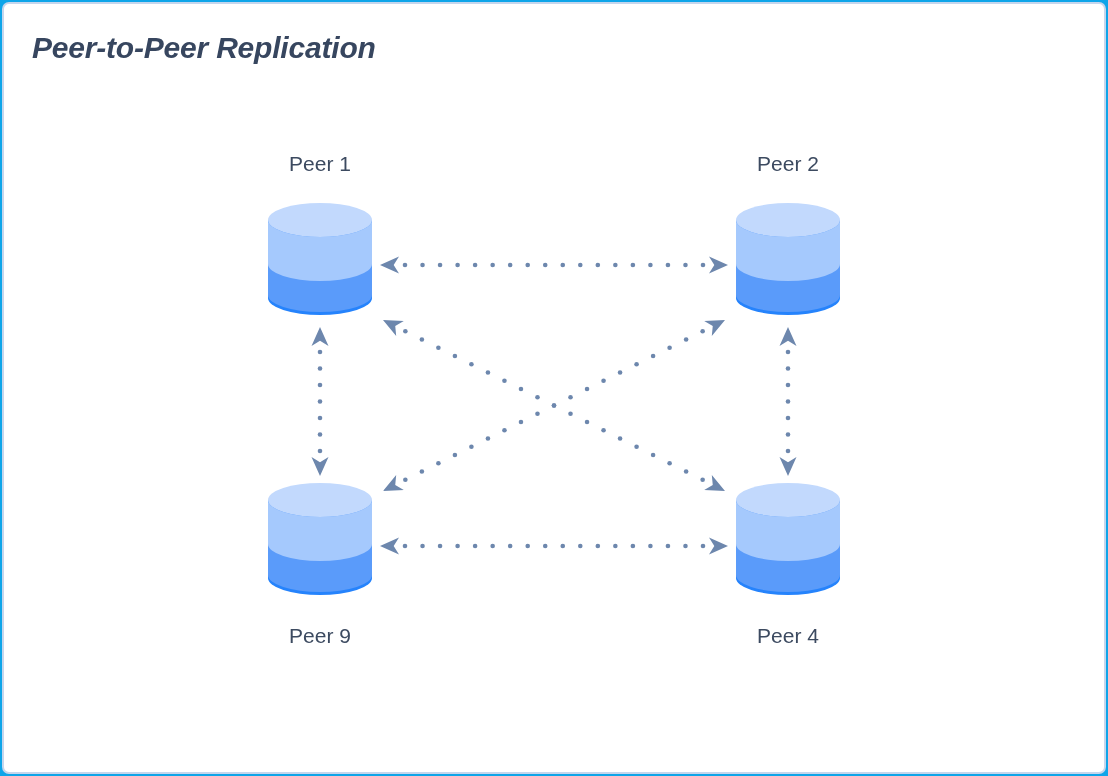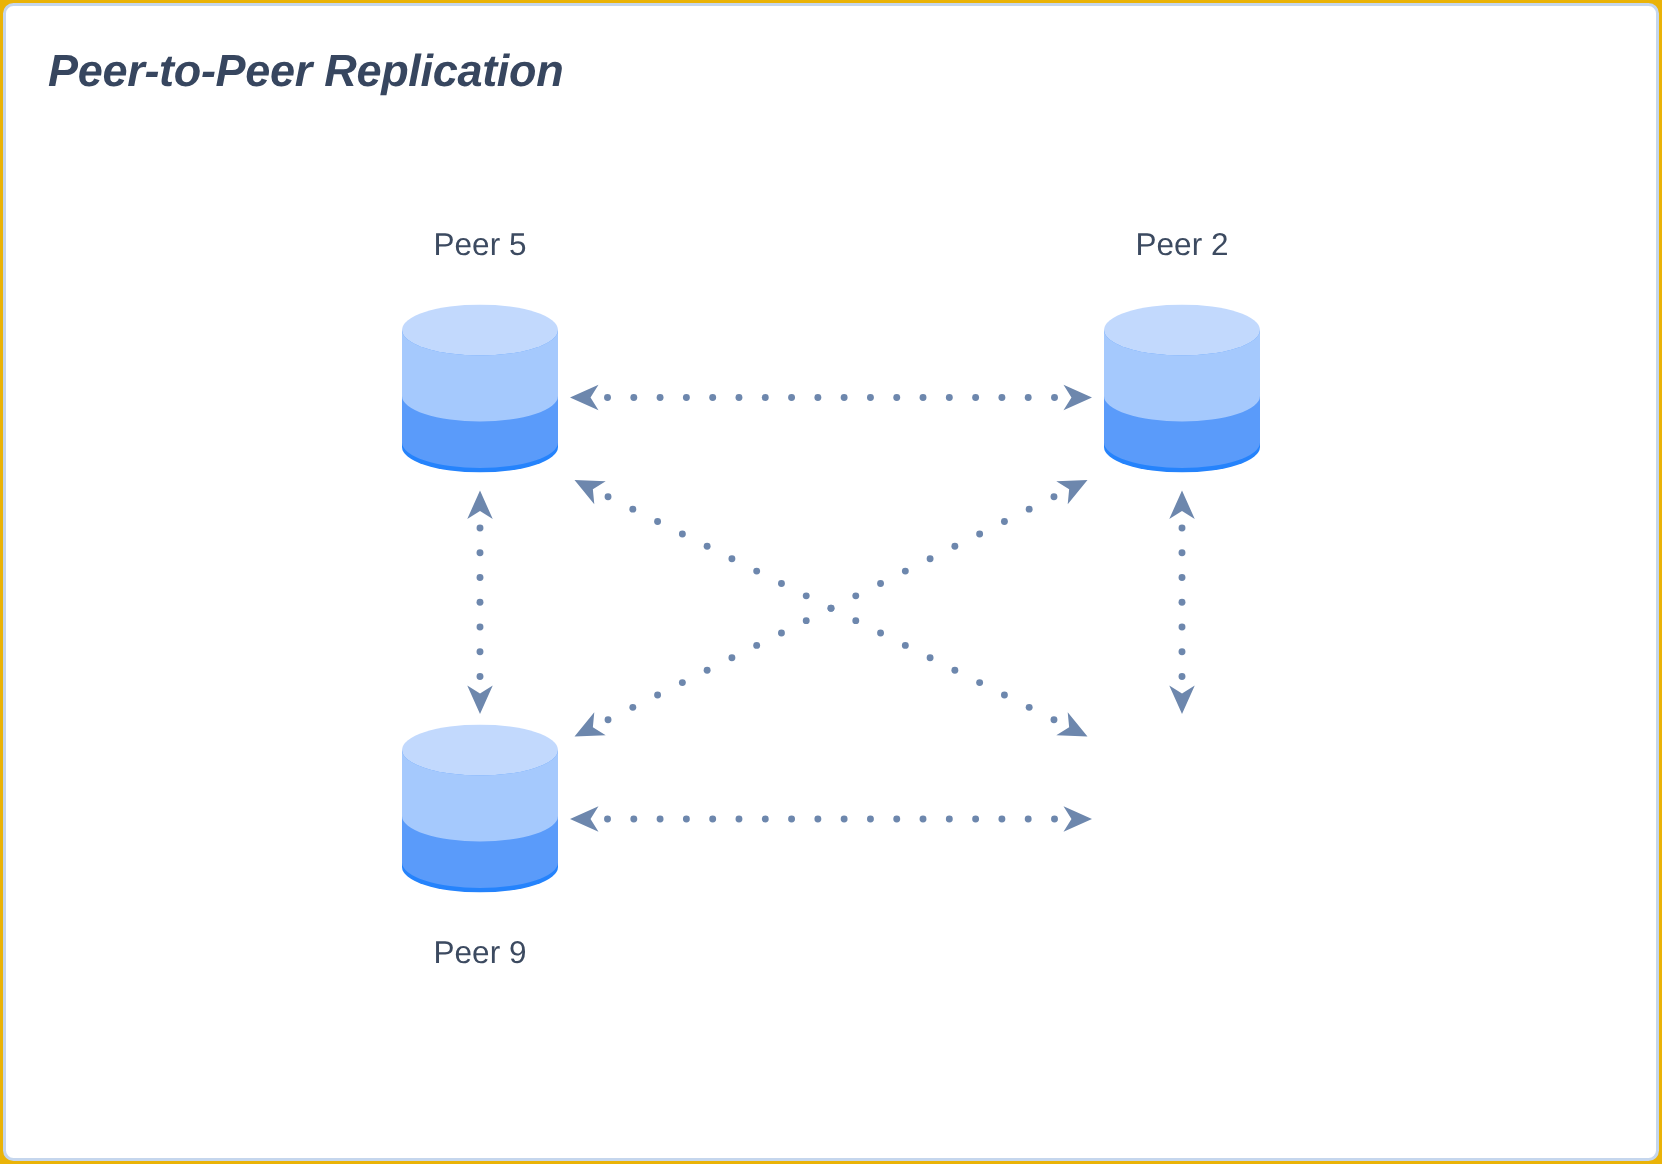--- a/index.html
+++ b/index.html
@@ -7,21 +7,21 @@
     padding: 0;
     background: #ffffff;
   }
   body {
     font-family: "Liberation Sans", sans-serif;
   }
   #canvas {
     position: relative;
     width: 1108px;
     height: 776px;
-    background: #eab308;
+    background: #0ea5e9;
     box-sizing: border-box;
     overflow: hidden;
     text-decoration: underline;
   }
   .page-frame {
     position: absolute;
     left: 2px;
     top: 2px;
     width: 1104px;
     height: 772px;
@@ -185,21 +185,21 @@
         <circle cx="487.94" cy="438.53" r="2.3" fill="#6d87ad"></circle>
         <circle cx="471.42" cy="446.79" r="2.3" fill="#6d87ad"></circle>
         <circle cx="454.91" cy="455.05" r="2.3" fill="#6d87ad"></circle>
         <circle cx="438.39" cy="463.30" r="2.3" fill="#6d87ad"></circle>
         <circle cx="421.88" cy="471.56" r="2.3" fill="#6d87ad"></circle>
         <circle cx="405.36" cy="479.82" r="2.3" fill="#6d87ad"></circle>
       </g>
     </svg>
 
   <div class="node" id="node-peer1" style="left: 268px; top: 153px;">
-      <div class="node-label">Peer 5</div>
+      <div class="node-label">Peer 1</div>
       <div style="height:29px"></div>
       <div class="db-cyl">
         <svg width="104" height="112" viewBox="0 0 104 112" xmlns="http://www.w3.org/2000/svg">
     <path d="M0,17 L0,95 A52,17 0 0 0 104,95 L104,17 Z" fill="#2583fc"></path>
     <path d="M0,17 L0,92 A52,17 0 0 0 104,92 L104,17 A52,17 0 0 1 0,17 Z" fill="#5a9bfa"></path>
     <path d="M0,17 L0,61 A52,17 0 0 0 104,61 L104,17 A52,17 0 0 1 0,17 Z" fill="#a5c9fd"></path>
     <ellipse cx="52" cy="17" rx="52" ry="17" fill="#c2d9fd"></ellipse>
   </svg>
       </div>
     </div>
@@ -220,13 +220,25 @@
         <svg width="104" height="112" viewBox="0 0 104 112" xmlns="http://www.w3.org/2000/svg">
     <path d="M0,17 L0,95 A52,17 0 0 0 104,95 L104,17 Z" fill="#2583fc"></path>
     <path d="M0,17 L0,92 A52,17 0 0 0 104,92 L104,17 A52,17 0 0 1 0,17 Z" fill="#5a9bfa"></path>
     <path d="M0,17 L0,61 A52,17 0 0 0 104,61 L104,17 A52,17 0 0 1 0,17 Z" fill="#a5c9fd"></path>
     <ellipse cx="52" cy="17" rx="52" ry="17" fill="#c2d9fd"></ellipse>
   </svg>
       </div>
       <div style="height:30px"></div>
       <div class="node-label">Peer 9</div>
     </div>
+  <div class="node" id="node-peer4" style="left: 736px; top: 483px;">
+      <div class="db-cyl">
+        <svg width="104" height="112" viewBox="0 0 104 112" xmlns="http://www.w3.org/2000/svg">
+    <path d="M0,17 L0,95 A52,17 0 0 0 104,95 L104,17 Z" fill="#2583fc"></path>
+    <path d="M0,17 L0,92 A52,17 0 0 0 104,92 L104,17 A52,17 0 0 1 0,17 Z" fill="#5a9bfa"></path>
+    <path d="M0,17 L0,61 A52,17 0 0 0 104,61 L104,17 A52,17 0 0 1 0,17 Z" fill="#a5c9fd"></path>
+    <ellipse cx="52" cy="17" rx="52" ry="17" fill="#c2d9fd"></ellipse>
+  </svg>
+      </div>
+      <div style="height:30px"></div>
+      <div class="node-label">Peer 4</div>
+    </div>
 </div>
 
 </body></html>

